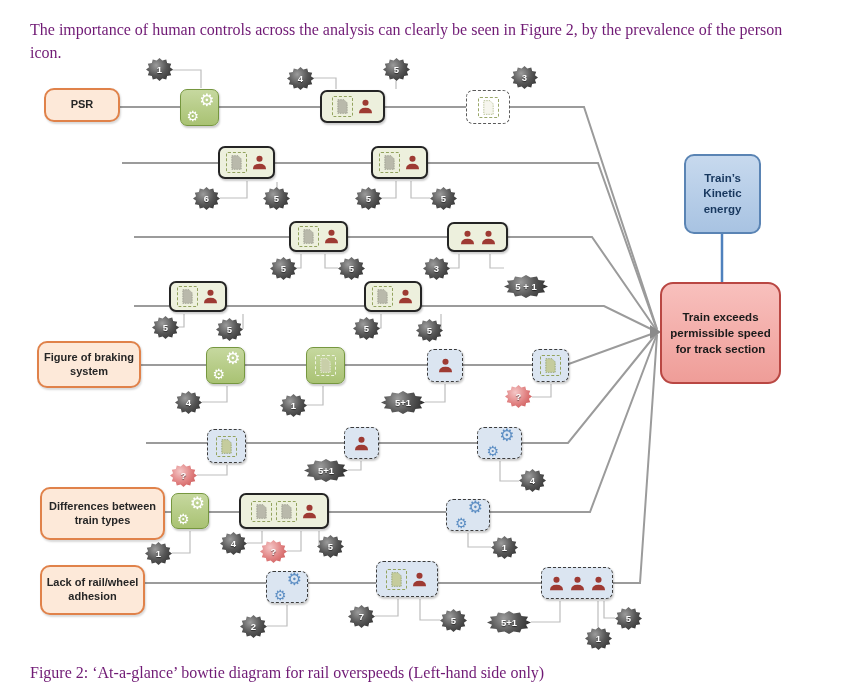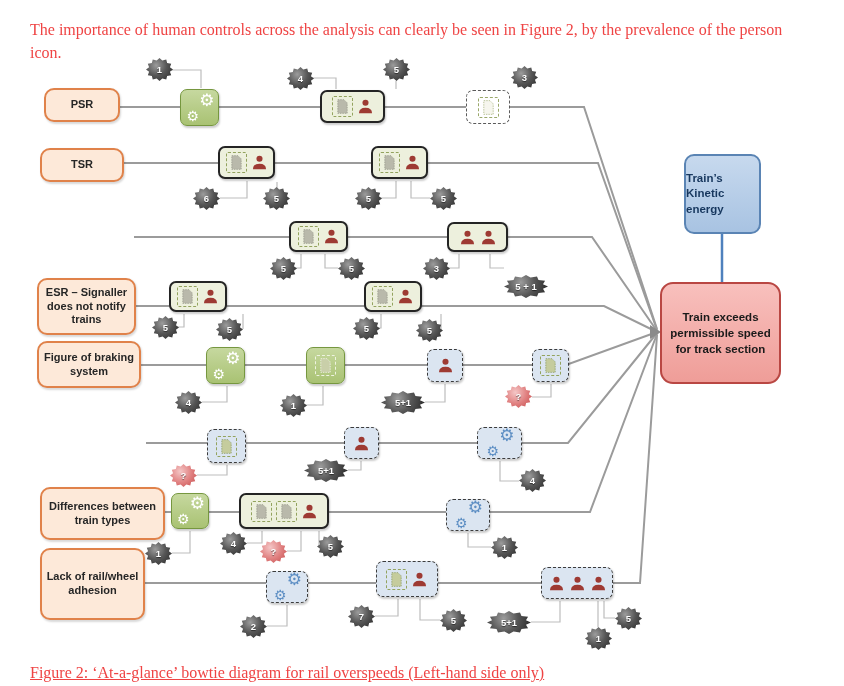--- a/index.html
+++ b/index.html
@@ -1,20 +1,20 @@
 <!DOCTYPE html>
 <html><head>
 <meta charset="utf-8">
 <style>
   html,body{margin:0;padding:0;background:#fff;}
   .canvas{position:relative;width:844px;height:686px;background:#fff;overflow:hidden;
           font-family:"Liberation Sans",sans-serif;}
-  .serif{font-family:"Liberation Serif",serif;color:#ef4444;}
+  .serif{font-family:"Liberation Serif",serif;color:#701a75;}
   .intro{position:absolute;left:30px;top:2px;width:760px;font-size:16px;line-height:1.45;}
-  .caption{position:absolute;left:30px;top:648px;width:800px;font-size:16px;text-decoration:underline;}
+  .caption{position:absolute;left:30px;top:648px;width:800px;font-size:16px;}
 
   .wires{position:absolute;left:0;top:0;pointer-events:none;}
 
   
   .tb{position:absolute;display:flex;align-items:center;justify-content:center;text-align:center;
       background:#fde9d9;border:2px solid #e0824a;border-radius:10px;
       font-size:11px;font-weight:bold;color:#262626;line-height:1.25;padding:2px 4px;box-sizing:border-box;
       box-shadow:1px 1.5px 2px rgba(0,0,0,.15);}
 
   
@@ -51,21 +51,21 @@
          background:radial-gradient(circle at 38% 32%, #9c9c9c 0%, #565656 45%, #222 100%);
          clip-path:polygon(100% 50%,88.6% 60.3%,93.3% 75%,78.3% 78.3%,75% 93.3%,60.3% 88.6%,50% 100%,
                            39.7% 88.6%,25% 93.3%,21.7% 78.3%,6.7% 75%,11.4% 60.3%,0% 50%,11.4% 39.7%,
                            6.7% 25%,21.7% 21.7%,25% 6.7%,39.7% 11.4%,50% 0%,60.3% 11.4%,75% 6.7%,
                            78.3% 21.7%,93.3% 25%,88.6% 39.7%);}
   .badge.w{width:44px;}
   .badge.red{background:radial-gradient(circle at 38% 32%, #f4c6c6 0%, #e08080 50%, #c34848 100%);}
 
   
   .hazard{position:absolute;left:684px;top:154px;width:77px;height:80px;
-          display:flex;align-items:center;justify-content:center;
+          display:flex;align-items:center;justify-content:center;text-align:center;
           background:linear-gradient(#c7d9ee,#a8c3e2);border:2px solid #5a84b4;border-radius:10px;
           color:#17375e;font-weight:bold;font-size:11.5px;line-height:1.35;box-sizing:border-box;}
   .topevent{position:absolute;left:660px;top:282px;width:121px;height:102px;
           display:flex;align-items:center;justify-content:center;text-align:center;
           background:linear-gradient(#f8c0bd,#ef9d98);border:2px solid #b94743;border-radius:13px;
           color:#1a1a1a;font-weight:600;font-size:11.5px;line-height:1.4;box-sizing:border-box;padding:4px;}
 </style>
 </head>
 <body>
 
@@ -117,25 +117,23 @@
       <polyline points="440,620 420,620 420,599"></polyline>
       <polyline points="531,622 560,622 560,601"></polyline>
       <polyline points="598,627 598,601"></polyline>
       <polyline points="615,618 604,618 604,601"></polyline>
     </g>
     <polygon points="650,325 661,332 650,339" fill="#8a8a8a"></polygon>
     <line x1="722" y1="234" x2="722" y2="282" stroke="#4f81bd" stroke-width="2.5"></line>
   </svg>
 
   <div class="tb" style="left:44px;top:88px;width:76px;height:34px">PSR</div>
-  <div class="tb" style="left:40px;top:148px;width:84px;height:34px">TSR</div>
-  <div class="tb" style="left:37px;top:278px;width:99px;height:57px">ESR – Signaller does not notify trains</div>
   <div class="tb" style="left:37px;top:341px;width:104px;height:47px">Figure of braking system</div>
   <div class="tb" style="left:40px;top:487px;width:125px;height:53px">Differences between train types</div>
-  <div class="tb" style="left:40px;top:548px;width:105px;height:72px">Lack of rail/wheel adhesion</div>
+  <div class="tb" style="left:40px;top:565px;width:105px;height:50px">Lack of rail/wheel adhesion</div>
 
   <div class="ctl green" style="left:180px;top:89px;width:39px;height:37px">
     <span class="gears">
         <span class="g1">⚙</span>
         <span class="g2">⚙</span>
       </span>
   </div>
   <div class="ctl cream" style="left:320px;top:90px;width:65px;height:33px">
     <span class="doc">
         <svg viewBox="0 0 18 22">

